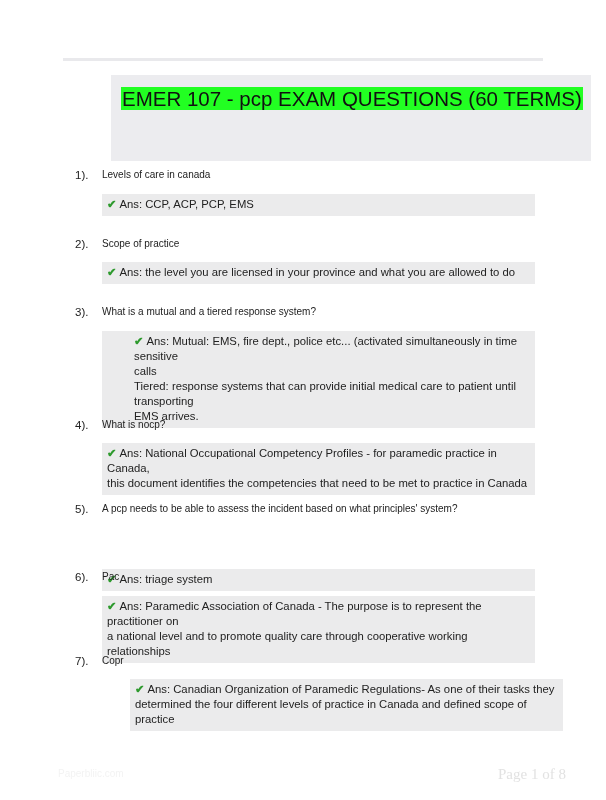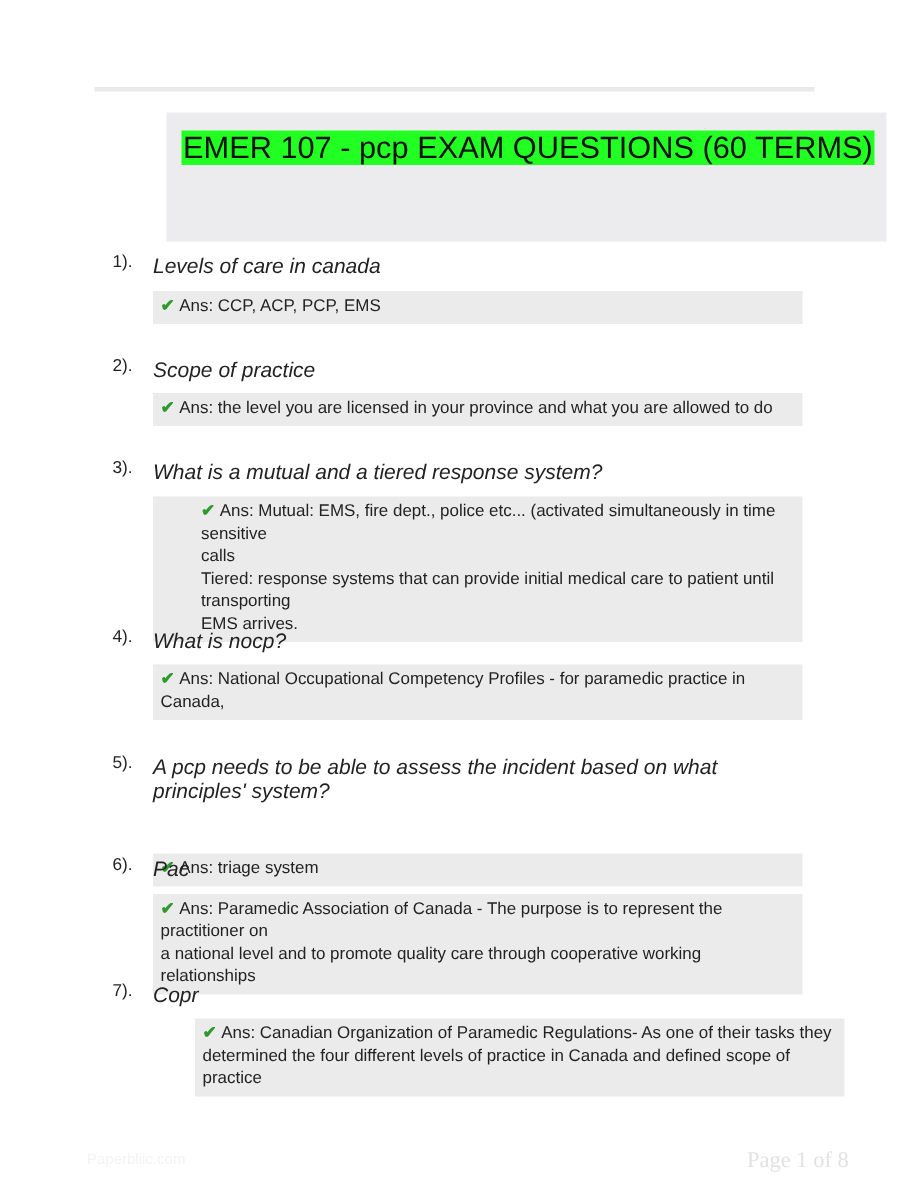--- a/index.html
+++ b/index.html
@@ -3,21 +3,21 @@
 <meta charset="utf-8">
 <style>
   html, body { margin:0; padding:0; background:#ffffff; }
   body { width:606px; height:800px; position:relative; overflow:hidden; font-family:"Liberation Sans", sans-serif; color:#222; }
   .top-rule { position:absolute; left:63px; top:58px; width:480px; height:3px; background:#e9e9ec; }
   .title-box { position:absolute; left:63px; top:75px; width:480px; height:86px; background:#ececef;margin-left:48px; }
   .title { position:absolute; left:10px; top:12px; font-size:20.5px; line-height:24px; color:#111; }
   .title span { background:#22ff22; padding:0 1px; }
   .qa { position:absolute; left:63px; width:480px; }
   .qnum { position:absolute; left:12px; top:0; font-size:11.5px; color:#222; }
-  .qtext { position:absolute; left:39px; top:0; font-size:14px; color:#222;font-style:italic; }
+  .qtext { position:absolute; left:39px; top:0; font-size:10px; color:#222; }
   .ans { position:absolute; left:39px; width:423px; background:#ebebec; font-size:11.3px; line-height:15px; color:#222; padding:3px 5px 4px 5px; box-sizing:border-box; width:433px; }
   .check { color:#2e9a2e; font-weight:bold; margin-right:3px; display:inline-block; }
   .footer-left { position:absolute; left:58px; top:768px; font-size:10px; color:#f3f3f3; }
   .footer-right { position:absolute; left:498px; top:766px; font-size:15px; color:#e2e2e2; font-family:"Liberation Serif", serif; }
 </style>
 </head>
 <body>
 
 <div class="top-rule"></div>
 
@@ -52,20 +52,21 @@
     <span>Tiered: response systems that can provide initial medical care to patient until transporting</span><br>
     <span>EMS arrives.</span>
   </div>
 </div>
 
 <div class="qa" style="top:419px;">
   <div class="qnum">4).</div>
   <div class="qtext">What is nocp?</div>
   <div class="ans" style="top:24px;">
     <span class="check">✔</span><span>Ans: National Occupational Competency Profiles - for paramedic practice in Canada,</span><br>
+    <span>this document identifies the competencies that need to be met to practice in Canada</span>
   </div>
 </div>
 
 <div class="qa" style="top:503px;">
   <div class="qnum">5).</div>
   <div class="qtext">A pcp needs to be able to assess the incident based on what principles' system?</div>
   <div class="ans" style="top:24px;margin-top:42px;">
     <span class="check">✔</span><span>Ans: triage system</span>
   </div>
 </div>

